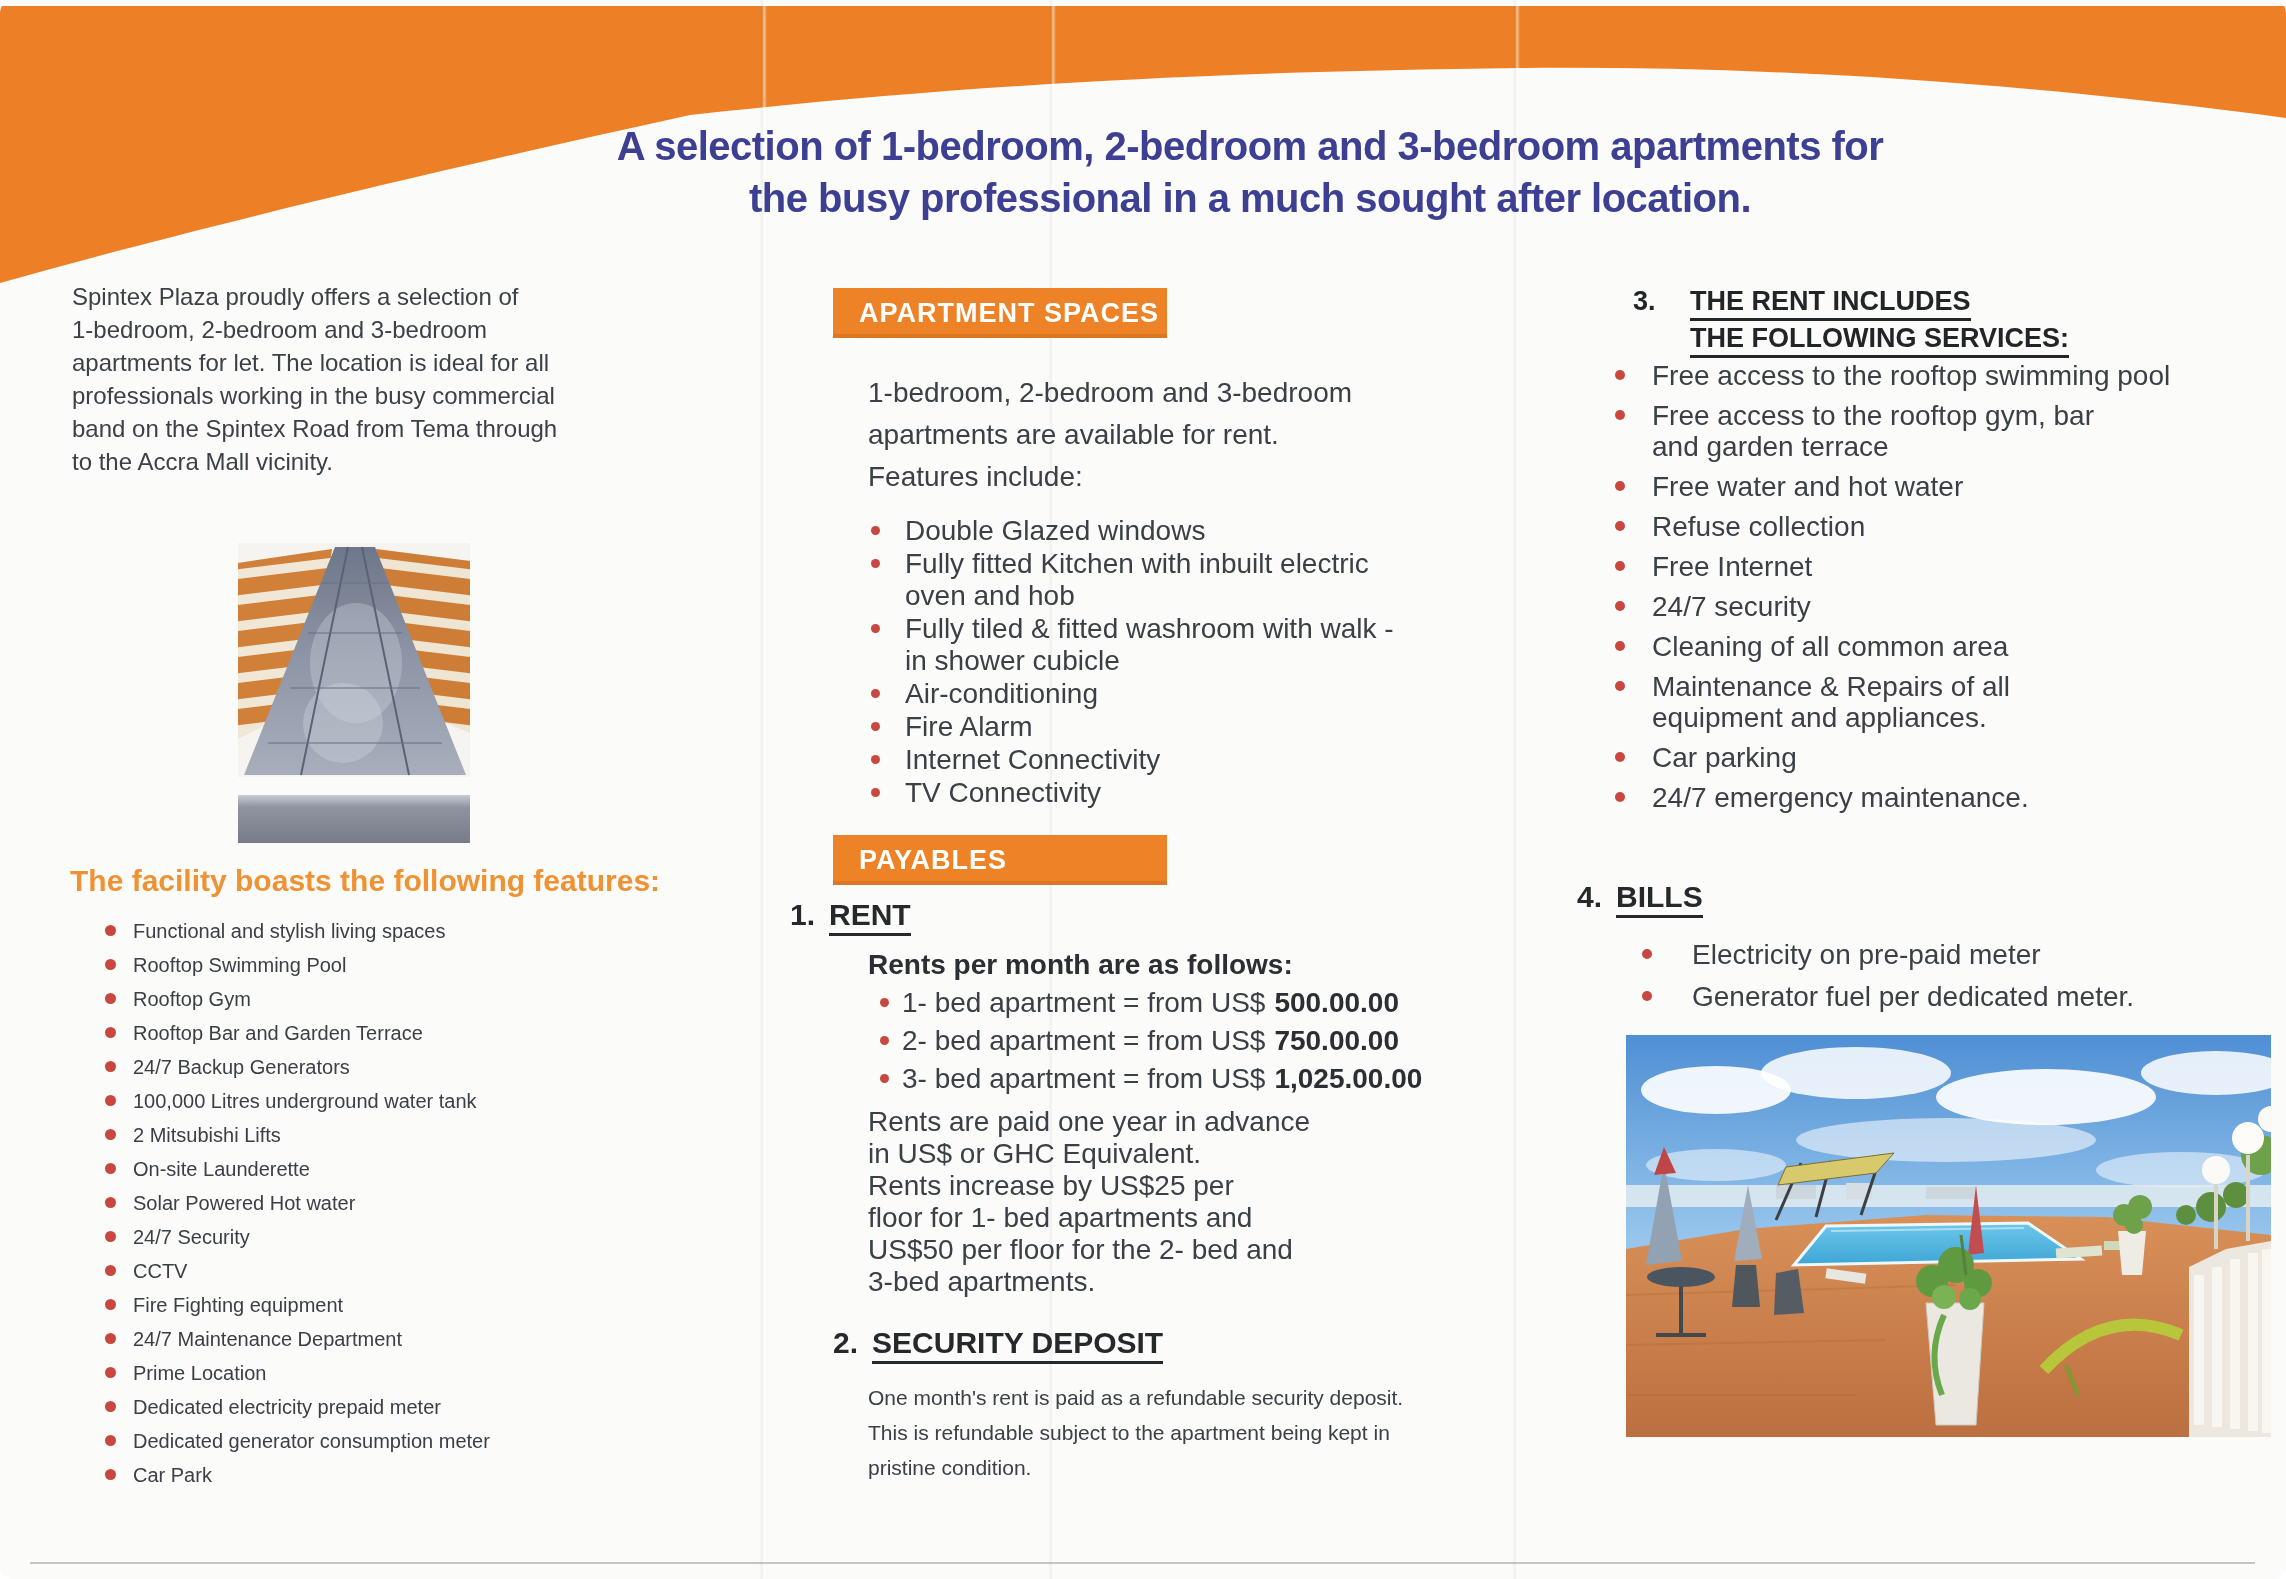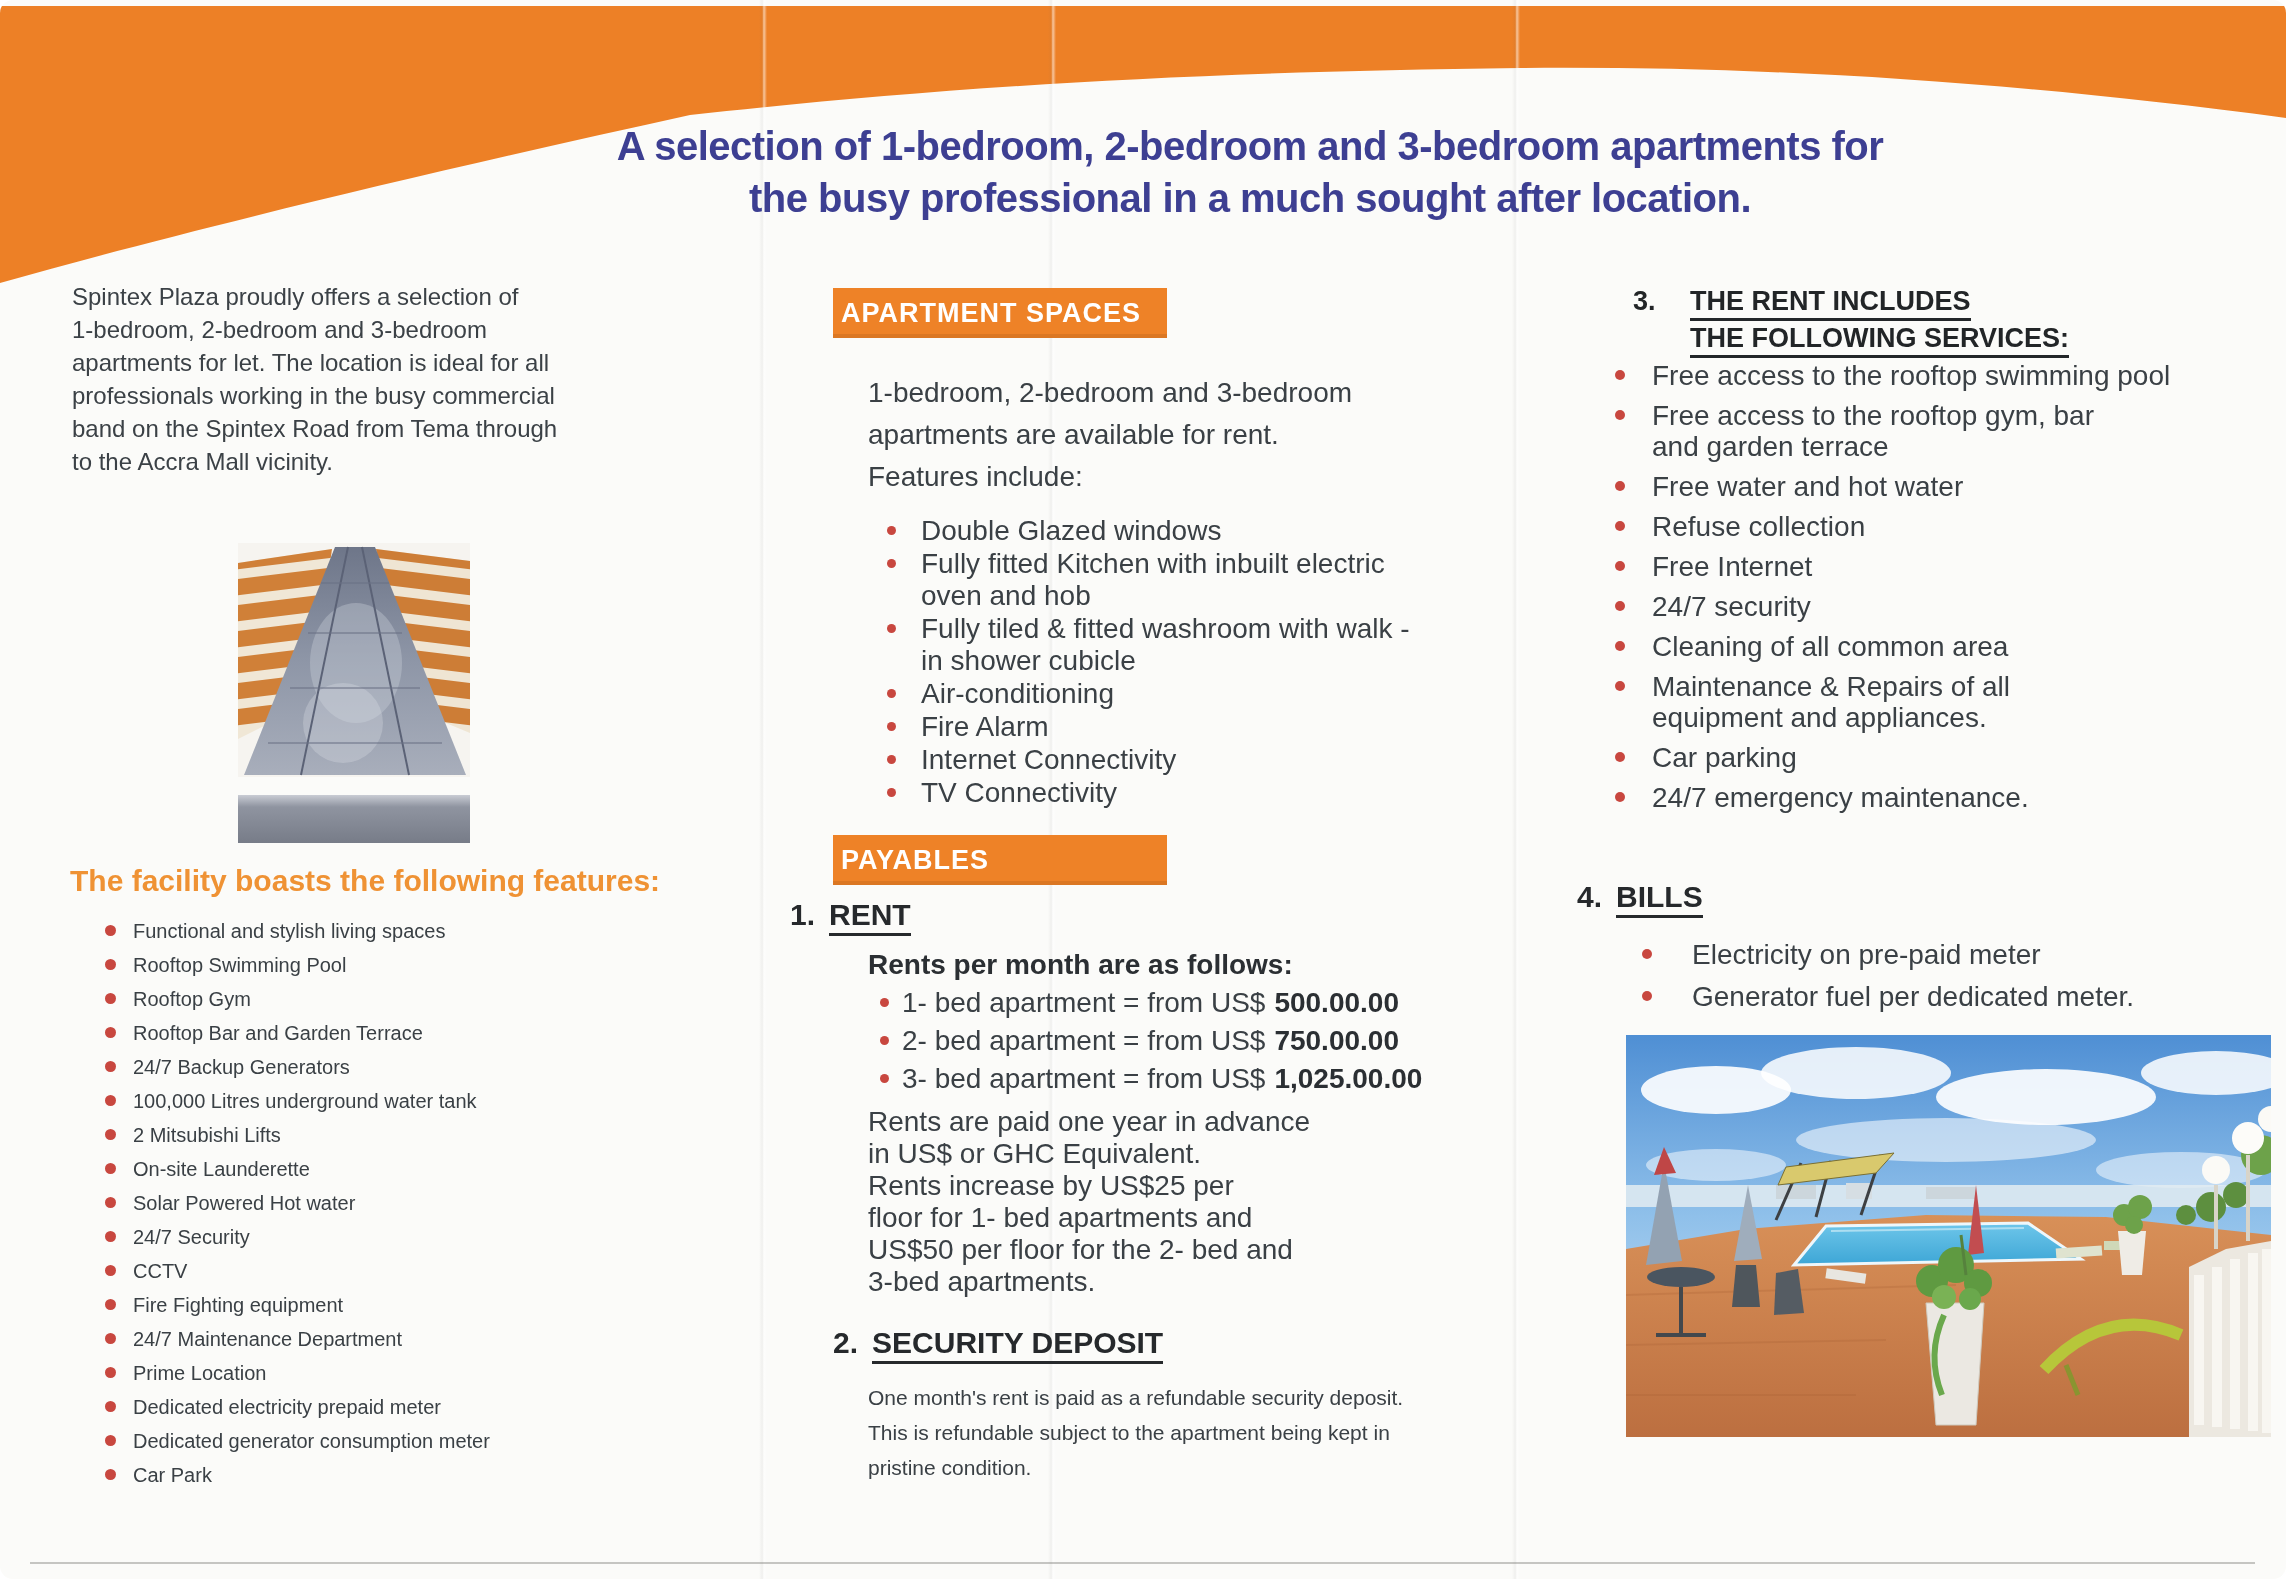--- a/index.html
+++ b/index.html
@@ -25,29 +25,29 @@
   
   .intro{left:72px;top:280px;font-size:24px;line-height:33px;color:#3b4146;}
   .photo-building{left:238px;top:543px;width:232px;height:300px;}
   .features-heading{left:70px;top:864px;font-size:30px;font-weight:700;color:#ef9234;}
   .features{left:133px;top:916px;font-size:20px;}
   .features li{line-height:30px;margin-bottom:4px;}
   .dot{position:absolute;width:11px;height:11px;border-radius:50%;background:#c8473f;left:-28px;top:9px;}
 
   
   .bar{position:absolute;left:833px;width:334px;height:50px;background:#ee8227;color:#ffffff;
-       font-weight:700;font-size:27px;letter-spacing:1px;line-height:50px;padding-left:8px;
+       font-weight:700;font-size:27px;letter-spacing:1px;line-height:50px;padding-left:26px;
        box-sizing:border-box;box-shadow:inset 0 -4px 0 rgba(0,0,0,.08);}
   .bar1{top:288px;}
   .bar2{top:835px;}
 
   
   .spaces-intro{left:868px;top:372px;font-size:28px;line-height:42px;}
   .spaces-list{left:905px;top:515px;font-size:28px;}
-  .spaces-list li{line-height:32px;margin-bottom:1px;margin-left:16px;}
+  .spaces-list li{line-height:32px;margin-bottom:1px;}
   .spaces-list .dot{width:9px;height:9px;left:-34px;top:11px;}
   .num-heading{position:absolute;font-size:30px;font-weight:700;color:#26292c;}
   .num-heading .num{margin-right:14px;}
   .u{border-bottom:3px solid #26292c;padding-bottom:2px;}
   .rent-head{left:790px;top:898px;}
   .rent-lead{left:868px;top:949px;font-size:28px;font-weight:700;color:#2b2f33;}
   .rent-list{left:902px;top:990px;font-size:28px;}
   .rent-list li{line-height:26px;margin-bottom:12px;}
   .rent-list .dot{width:9px;height:9px;left:-22px;top:8px;}
   .amt{font-weight:700;color:#2b2f33;margin-left:9px;}

